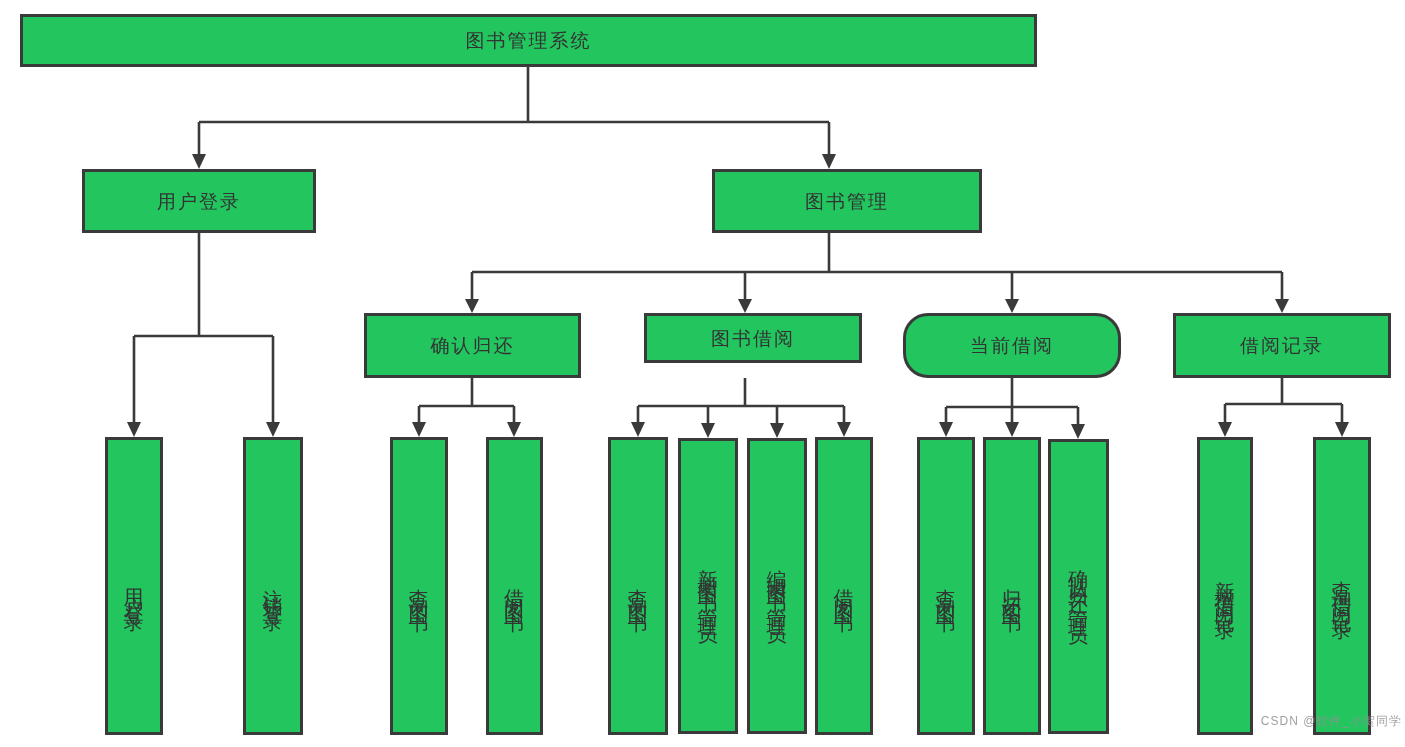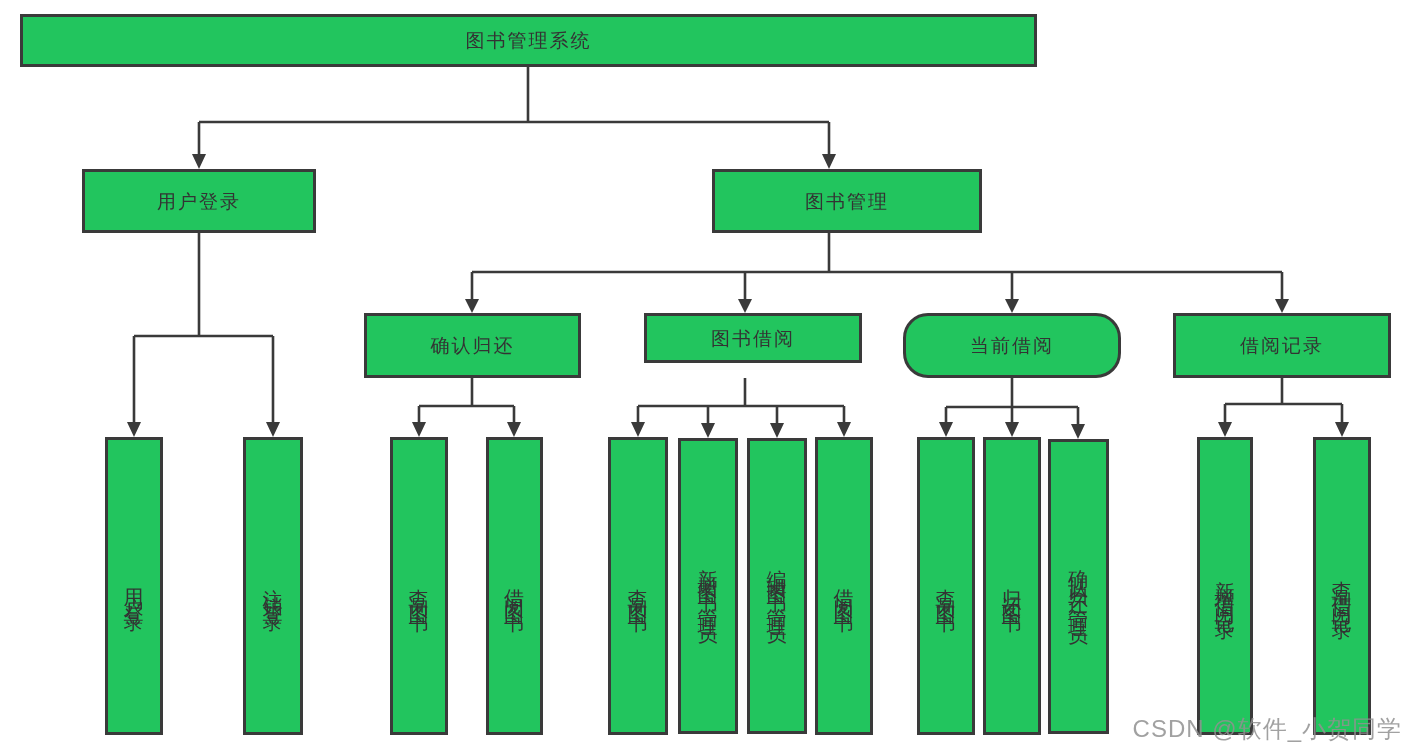--- a/index.html
+++ b/index.html
@@ -27,21 +27,21 @@
     writing-mode:vertical-rl;
     text-orientation:mixed;
     font-size:20px;
     letter-spacing:8px;
     padding-top:6px;
   }
   .watermark{
     position:absolute;
     right:3px;
     top:713px;
-    font-size:24px;
+    font-size:12px;
     color:rgba(145,145,145,0.85);
     letter-spacing:1px;
     z-index:5;
     white-space:nowrap;
   }
 </style>
 </head>
 <body>
 
 <div id="stage">

